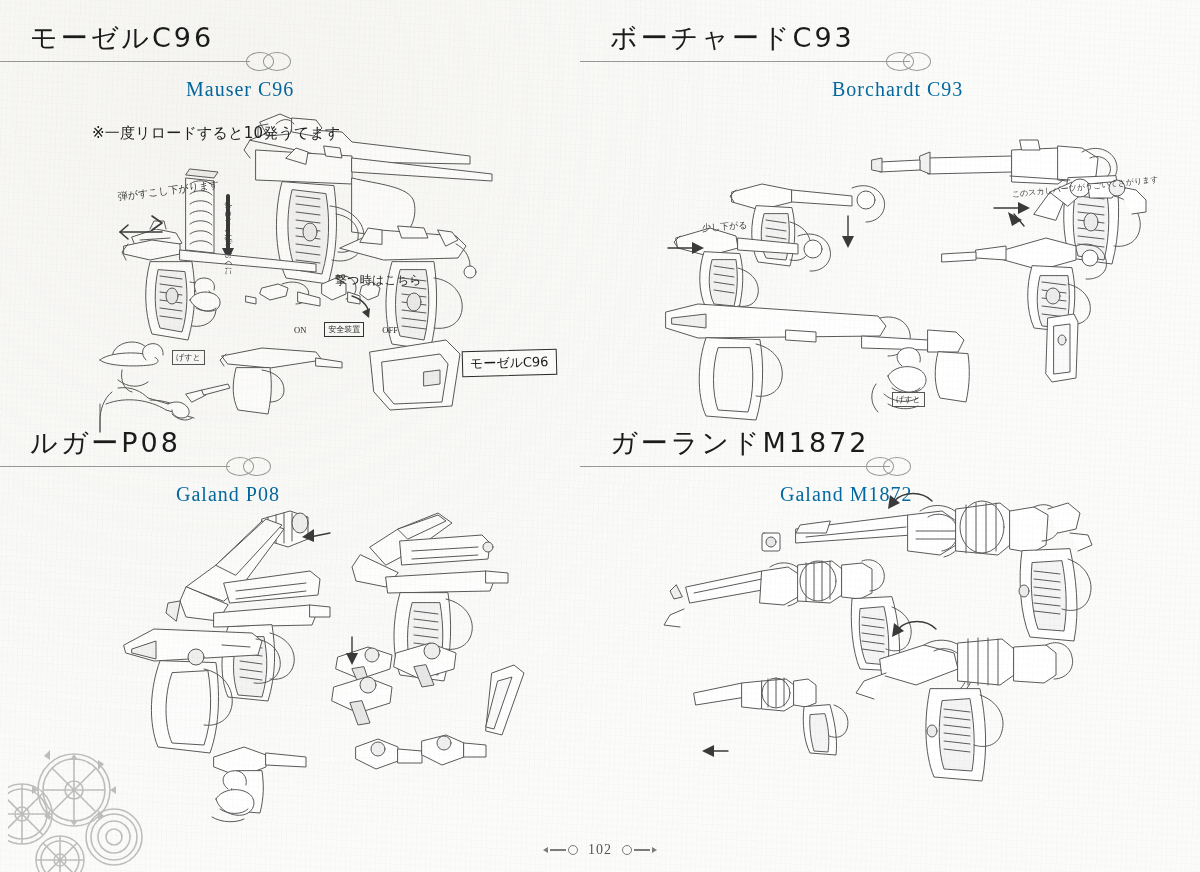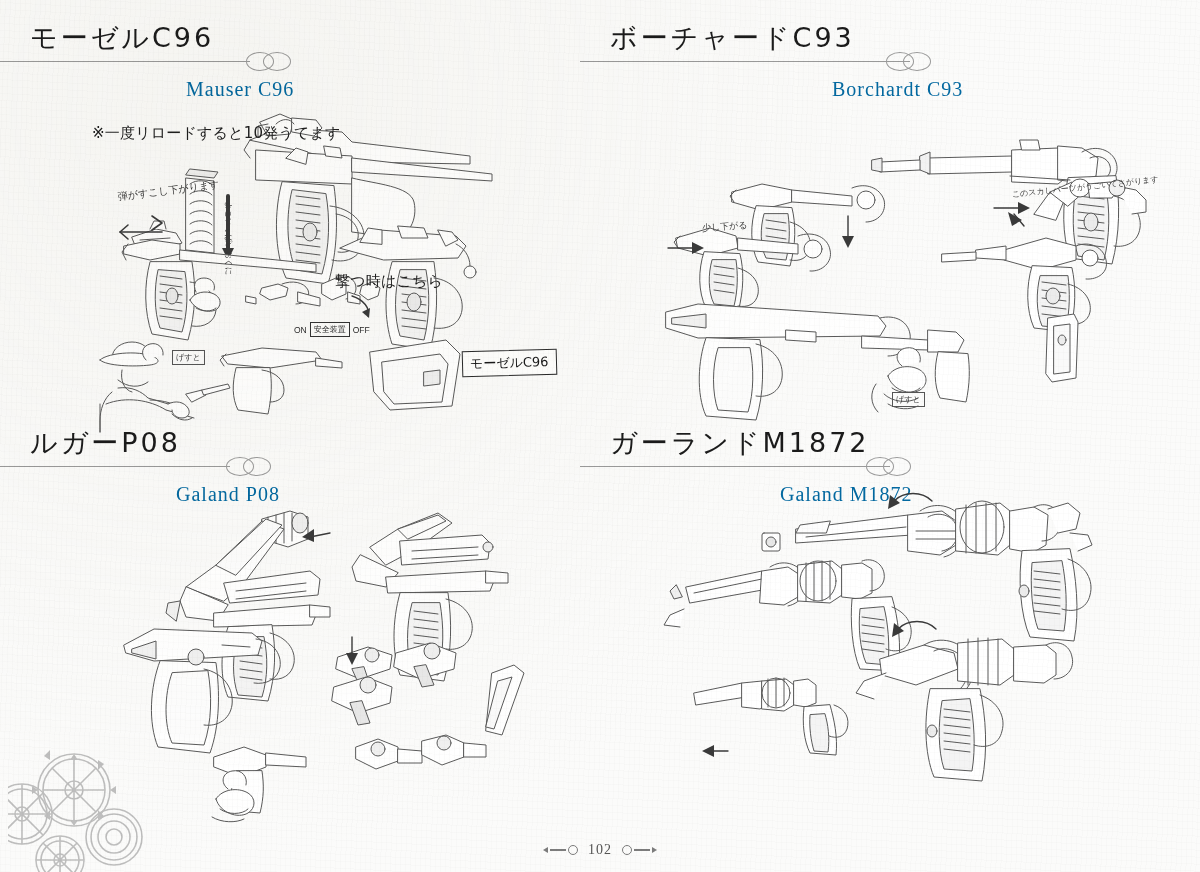--- a/index.html
+++ b/index.html
@@ -62,22 +62,22 @@
     position:absolute;
     font-family:"DejaVu Sans",sans-serif;
     border:1.6px solid #2a2a2a;
     color:#1a1a1a;
     padding:3px 7px;
     background:rgba(255,255,255,.65);
     white-space:nowrap;
   }
 
   .switchbar{
-    position:absolute;display:flex;align-items:center;gap:3px;
-    font-family:Liberation Sans, sans-serif;font-size:8.5px;color:#2a2a2a;white-space:nowrap;
+    position:absolute;display:flex;align-items:center;gap:18px;
+    font-family:Liberation Serif, serif;font-size:8.5px;color:#2a2a2a;white-space:nowrap;
   }
   .switchbar .mid{border:1.2px solid #333;padding:1px 3px;font-size:8px;}
 
   
   .footer{
     position:absolute;left:0;right:0;bottom:14px;
     display:flex;align-items:center;justify-content:center;gap:10px;
     color:#6f6f6f;
   }
   .footer .num{font-family:"Liberation Serif",serif;font-size:14px;color:#555;letter-spacing:1px;}
@@ -229,21 +229,21 @@
 
         <g>
           <path d="M146 360 c-6 -6 -4 -14 4 -16 c8 -2 14 4 13 11" fill="#fff"></path>
         </g>
       </svg>
     </div>
 
     <div class="note print" style="left:92px;top:124px;">※一度リロードすると10発うてます</div>
     <div class="note hand" style="left:118px;top:190px;transform:rotate(-7deg);">弾がすこし下がります</div>
     <div class="note hand" style="left:228px;top:196px;transform:rotate(90deg);font-size:8px;">よこいっぱいおくに</div>
-    <div class="note print" style="left:335px;top:272px;font-size:15px;">撃つ時はこちら</div>
+    <div class="note print" style="left:335px;top:272px;font-size:12px;">撃つ時はこちら</div>
     <div class="switchbar" style="left:294px;top:322px;">
       <span>ON</span>
       <span class="mid">安全装置</span>
       <span>OFF</span>
     </div>
     <div class="note hand" style="left:172px;top:350px;font-size:8px;border:1px solid #555;padding:1px 3px;">げすと</div>
     <div class="boxlabel" style="left:462px;top:350px;font-size:13px;transform:rotate(-1.5deg);">モーゼルC96</div>
   </div>
 
   <div class="panel p2">

